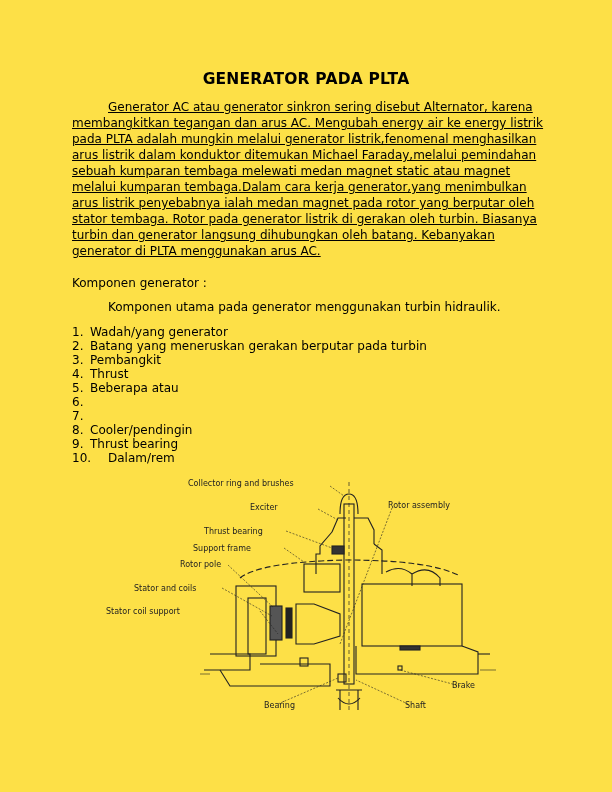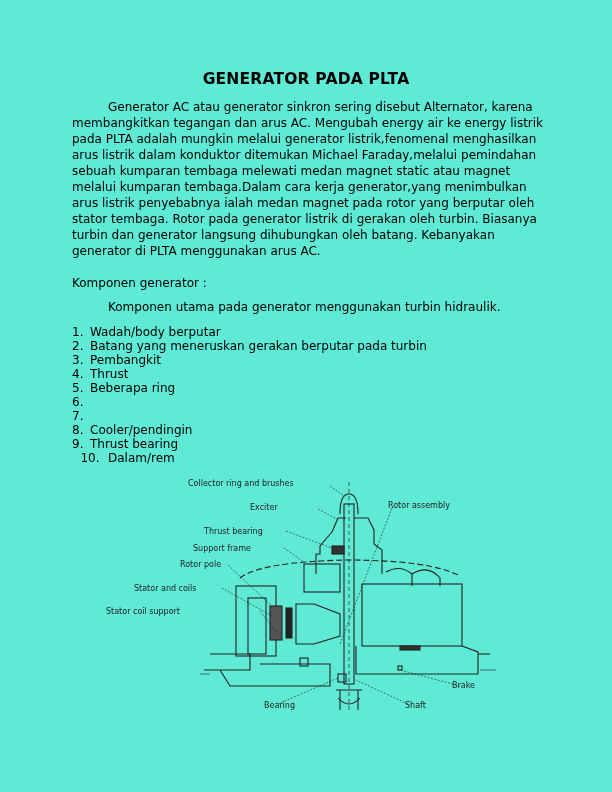--- a/index.html
+++ b/index.html
@@ -1,62 +1,62 @@
 <!DOCTYPE html>
 <html><head>
   <meta charset="utf-8">
   <style>
     html, body { margin: 0; padding: 0; background: #ffffff; }
     body { width: 612px; height: 792px; position: relative; overflow: hidden; font-family: "DejaVu Sans", sans-serif; color: #000; }
-    .page { position: absolute; left: 0; top: 0; width: 612px; height: 792px; background: #5eead4; }
+    .page { position: absolute; left: 0; top: 0; width: 612px; height: 792px; background: #fde047; }
     .title { position: absolute; left: 0; width: 612px; top: 70px; text-align: center; font-weight: bold; font-size: 15.5px; letter-spacing: 0.2px; }
     .body-text { position: absolute; left: 72px; width: 474px; font-size: 12px; line-height: 16px; }
-    .para1 { top: 99px; text-indent: 36px; }
+    .para1 { top: 99px; text-indent: 36px; text-decoration: underline; }
     .label-komponen { top: 275px; }
     .para2 { top: 299px; text-indent: 36px; }
     .list { position: absolute; left: 72px; top: 325px; margin: 0; padding: 0; list-style: none; font-size: 12px; line-height: 14px; }
     .list li { display: flex; }
     .list .num { display: inline-block; width: 18px; }
-    .list .num.wide { width: 36px; text-align: center; }
+    .list .num.wide { width: 36px; }
     .diagram { position: absolute; left: 100px; top: 474px; width: 400px; height: 240px; }
     .diagram text { font-family: "DejaVu Sans", sans-serif; font-size: 8px; fill: #222; }
   </style>
 </head>
 <body>
 
 <div class="page">
 
   <div class="title">GENERATOR PADA PLTA</div>
 
   <div class="body-text para1">Generator AC atau generator sinkron sering disebut Alternator, karena membangkitkan tegangan dan arus AC. Mengubah energy air ke energy listrik pada PLTA adalah mungkin melalui generator listrik,fenomenal menghasilkan arus listrik dalam konduktor ditemukan Michael Faraday,melalui pemindahan sebuah kumparan tembaga melewati medan magnet static atau magnet melalui kumparan tembaga.Dalam cara kerja generator,yang menimbulkan arus listrik penyebabnya ialah medan magnet pada rotor yang berputar oleh stator tembaga. Rotor pada generator listrik di gerakan oleh turbin. Biasanya turbin dan generator langsung dihubungkan oleh batang. Kebanyakan generator di PLTA menggunakan arus AC.</div>
 
   <div class="body-text label-komponen">Komponen generator :</div>
 
   <div class="body-text para2">Komponen utama pada generator menggunakan turbin hidraulik.</div>
 
   <ul class="list">
     <li>
         <span class="num">1.</span>
-        <span>Wadah/body berputar</span>
+        <span>Wadah/yang generator</span>
       </li>
     <li>
         <span class="num">2.</span>
         <span>Batang yang meneruskan gerakan berputar pada turbin</span>
       </li>
     <li>
         <span class="num">3.</span>
         <span>Pembangkit</span>
       </li>
     <li>
         <span class="num">4.</span>
         <span>Thrust</span>
       </li>
     <li>
         <span class="num">5.</span>
-        <span>Beberapa ring</span>
+        <span>Beberapa atau</span>
       </li>
     <li>
         <span class="num">6.</span>
       </li>
     <li>
         <span class="num">7.</span>
       </li>
     <li>
         <span class="num">8.</span>
         <span>Cooler/pendingin</span>

